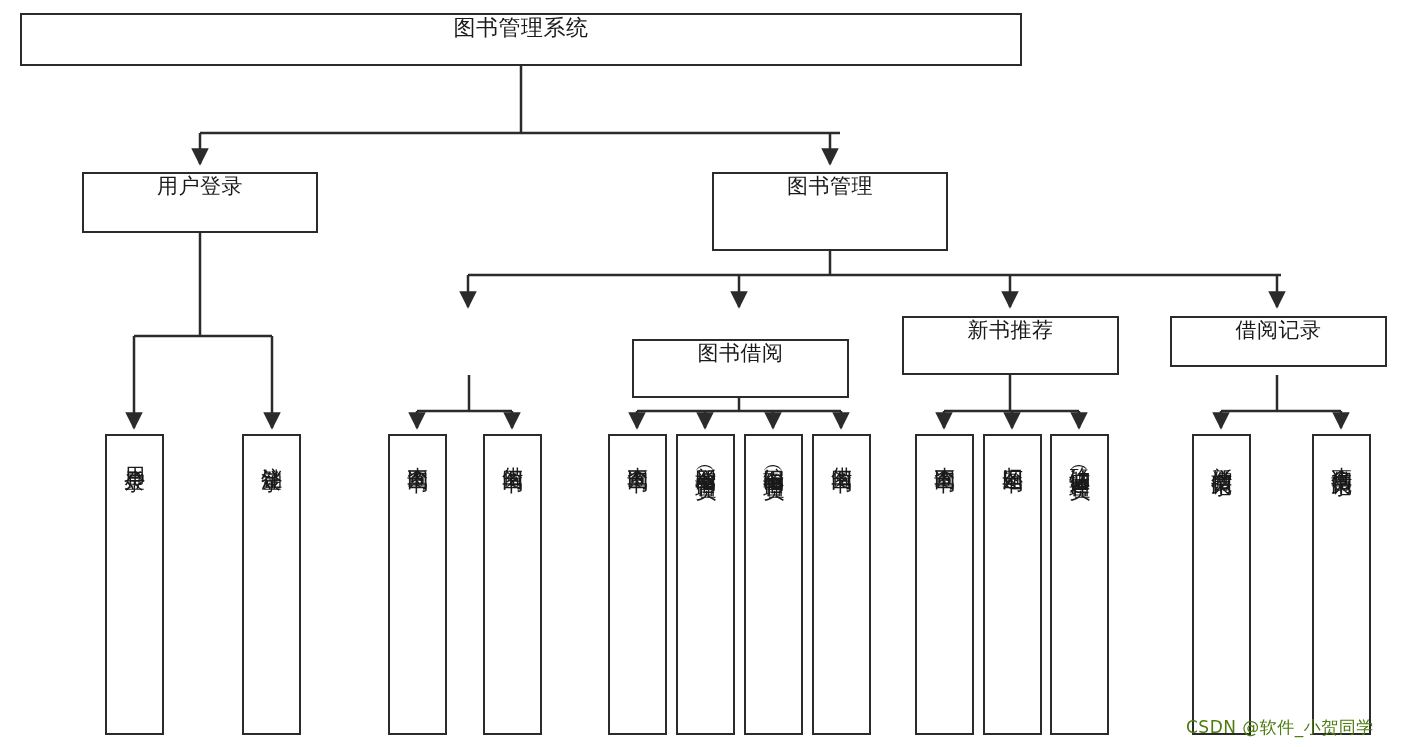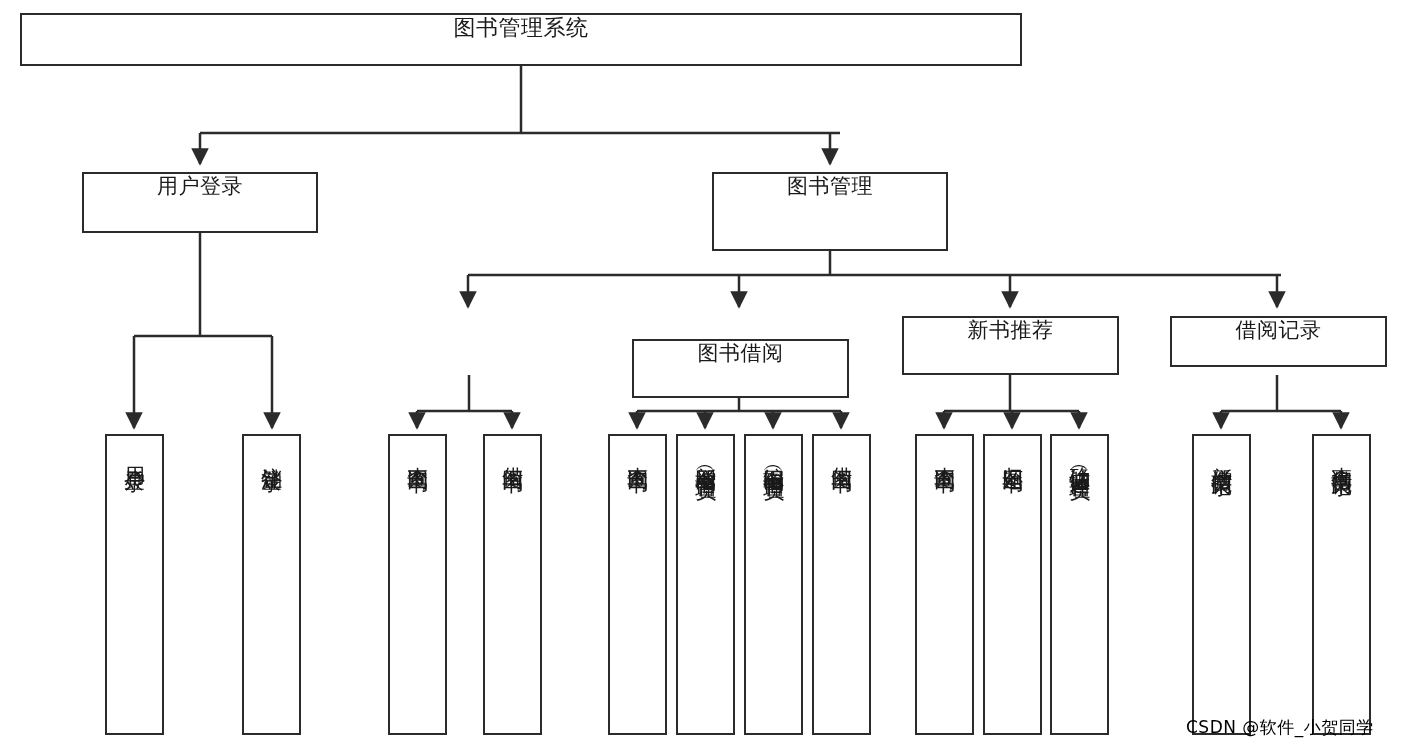--- a/index.html
+++ b/index.html
@@ -61,21 +61,21 @@
     writing-mode: vertical-rl;
     text-orientation: upright;
     line-height: 1.26;
     letter-spacing: 2px;
   }
   .watermark {
     position: absolute;
     left: 1186px;
     top: 716px;
     font-size: 17px;
-    color: #000000;
+    color: #4d7c0f;
     letter-spacing: 0.5px;
     white-space: nowrap;
     z-index: 5;
     font-family: "DejaVu Sans", "Liberation Sans", sans-serif;
   }
 </style>
 </head>
 <body>
 
 <div id="canvas">

